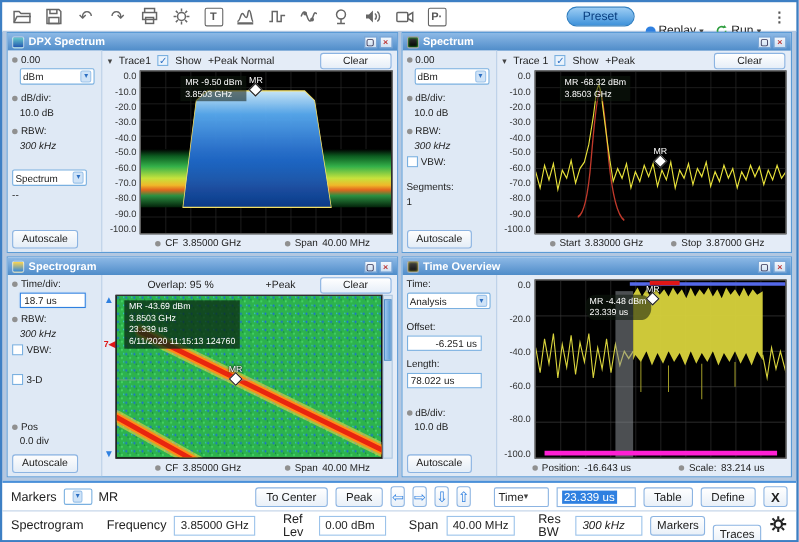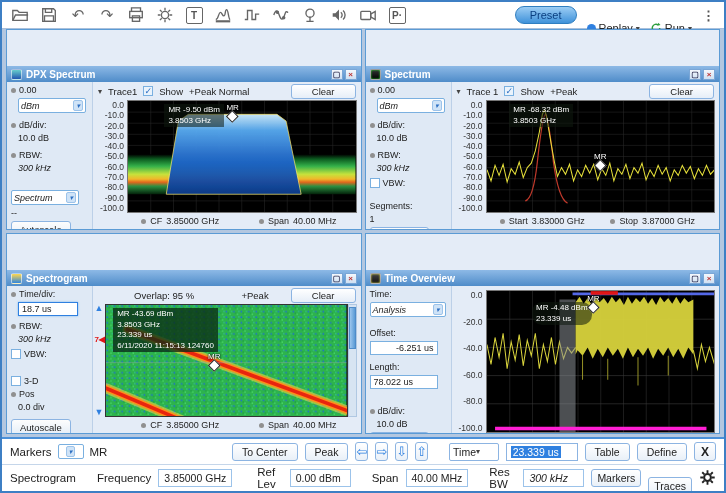--- a/index.html
+++ b/index.html
@@ -12,37 +12,37 @@
   .tbox{width:15px;height:15px;border:1.5px solid #666;border-radius:2px;font-size:10px;font-weight:bold;color:#555;display:flex;align-items:center;justify-content:center;}
   .tb-right{margin-left:auto;display:flex;align-items:center;gap:10px;font-size:11px;color:#222;}
   .preset{background:linear-gradient(#9ccdf4,#3f92da);border:1px solid #2f7ec0;border-radius:10px;color:#0a3f80;font-size:11px;padding:2px 14px;}
   .pill-item{display:flex;align-items:center;gap:3px;margin-top:26px;}
   .bluedot{width:9px;height:9px;border-radius:50%;background:#2f80e0;}
   .caret{font-size:8px;color:#444;}
   .dots{color:#555;font-weight:bold;font-size:13px;letter-spacing:1px;}
   
   .panels{position:absolute;top:27px;left:4px;right:4px;bottom:57px;display:grid;grid-template-columns:1fr 1fr;grid-template-rows:1fr 1fr;gap:3px;}
   .panel{background:#e4ecf7;border:1px solid #5b9bd5;display:flex;flex-direction:column;overflow:hidden;min-height:0;}
-  .titlebar{height:16px;flex:none;background:linear-gradient(#8db9e6,#4f8cc9);display:flex;align-items:center;padding:0 4px;gap:4px;color:#fff;font-size:10px;font-weight:bold;margin-top:36px;}
+  .titlebar{height:16px;flex:none;background:linear-gradient(#8db9e6,#4f8cc9);display:flex;align-items:center;padding:0 4px;gap:4px;color:#fff;font-size:10px;font-weight:bold;}
   .title-icon{width:11px;height:11px;border-radius:2px;border:1px solid rgba(255,255,255,.6);box-sizing:border-box;flex:none;}
   .ti-dpx{background:linear-gradient(#6cc,#2356b0);}
   .ti-spec{background:#111 linear-gradient(#333,#000);box-shadow:inset 0 0 2px #3f3;}
   .ti-sgram{background:linear-gradient(#ffd74d,#2f86e0);}
   .ti-time{background:linear-gradient(#444,#111);box-shadow:inset 0 0 2px #ff5;}
   .win-btns{margin-left:auto;display:flex;gap:2px;}
   .win-btn{width:12px;height:11px;font-size:8px;line-height:10px;text-align:center;background:linear-gradient(#f4f8fd,#cfe0f2);border:1px solid #7aa6d6;color:#335;box-sizing:border-box;}
   .win-btn.close{color:#b33;font-weight:bold;}
   .panel-body{flex:1;display:flex;min-height:0;}
   
   .sidebar{width:86px;flex:none;background:#dfe9f5;border-right:1px solid #bcd0e8;padding:3px 4px;display:flex;flex-direction:column;gap:3px;font-size:9px;color:#222;box-sizing:border-box;}
   .sb-row{display:flex;align-items:center;gap:3px;}
   .sb-col{display:flex;flex-direction:column;gap:1px;margin-left:7px;}
   .bullet{width:5px;height:5px;border-radius:50%;background:#909090;flex:none;}
   .ital{font-style:italic;}
-  .dd{background:#fff;border:1px solid #7ab0e0;border-radius:2px;display:flex;align-items:center;justify-content:space-between;padding:1px 2px;font-size:9px;width:62px;font-style:italic;}
+  .dd{background:#fff;border:1px solid #7ab0e0;border-radius:2px;display:flex;align-items:center;justify-content:space-between;padding:1px 2px;font-size:9px;width:62px;}
   .dd .arrow{background:#cfe3f7;color:#2d6fc2;font-size:7px;border:1px solid #9cc3ea;border-radius:2px;padding:0 2px;line-height:9px;}
   .fld{background:#fff;border:1px solid #7ab0e0;padding:1px 3px;font-size:9px;width:52px;color:#222;}
   .fld.focus{border:1px solid #2f80e0;box-shadow:0 0 2px #7ab7f0;}
   .chk{width:10px;height:10px;background:#fff;border:1px solid #7ab0e0;font-size:9px;line-height:9px;color:#2d6fc2;text-align:center;flex:none;box-sizing:border-box;}
   .chk.on{color:#2d6fc2;background:#eaf3fc;}
   .autoscale{margin-top:auto;align-self:flex-start;background:linear-gradient(#fdfdfd,#e4edf7);border:1px solid #8cb4e2;border-radius:3px;font-size:9.5px;padding:2px 8px;color:#222;}
   
   .main{flex:1;display:flex;flex-direction:column;min-width:0;}
   .hdr{height:18px;flex:none;display:flex;align-items:center;gap:6px;font-size:9.5px;padding:0 5px;color:#222;}
   .hdr .clear{margin-left:auto;background:linear-gradient(#fff,#e6eef8);border:1px solid #8cb4e2;border-radius:3px;font-size:9.5px;padding:1px 20px;color:#222;}
@@ -576,20 +576,32 @@
               <div class="readout" style="left:20%;top:8%;border-radius:10px;">
                 <div>MR  -4.48 dBm</div>
                   <div>23.339 us</div>
               </div>
               <div class="marker" style="left:47%;top:2%;">
                 <div class="mlabel">MR</div>
                   <div class="dia"></div>
               </div>
             </div>
           </div>
+          <div class="xaxis">
+            <span class="xl" style="margin-left:12%;">
+                <span class="bullet"></span>
+                <span>Position:</span>
+                <span>-16.643 us</span>
+              </span>
+            <span class="xr">
+                <span class="bullet"></span>
+                <span>Scale:</span>
+                <span>83.214 us</span>
+              </span>
+          </div>
         </div>
       </div>
     </div>
 
   </div>
 
   <div class="mbar">
     <span class="mleft">
       <span>Markers</span>
       <span class="dd" style="width:20px;justify-content:center;">

